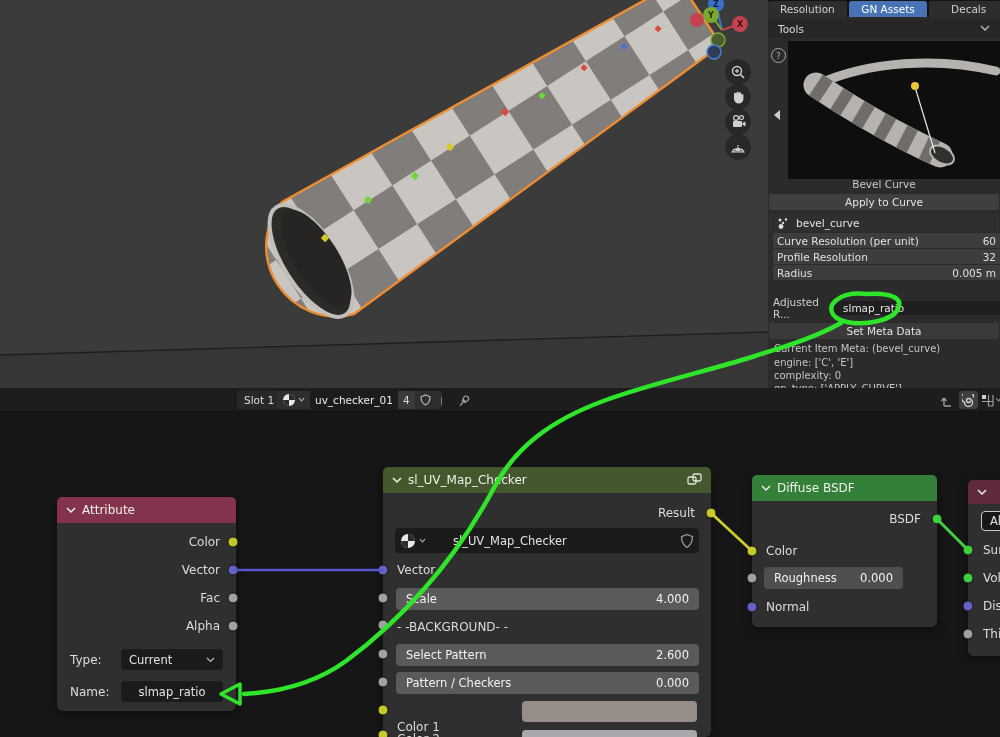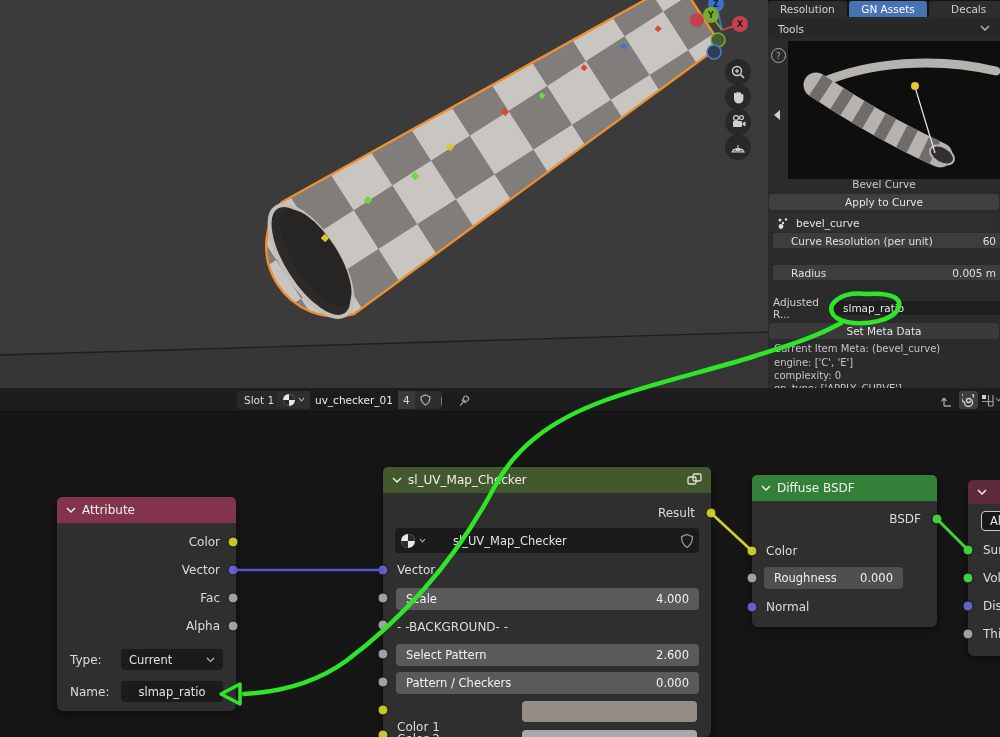--- a/index.html
+++ b/index.html
@@ -17,21 +17,21 @@
   .props{left:768px;top:0;width:232px;height:388px;background:#2b2b2b;overflow:hidden;font-size:10.5px;color:#d6d6d6;}
   .tabbar{position:absolute;left:0;top:0;width:240px;height:17px;background:#141414;display:flex;gap:2px;padding-top:1px;box-sizing:border-box;}
   .tab{flex:1;display:flex;align-items:center;justify-content:center;background:#2d2d2d;color:#cfcfcf;font-size:10.5px;border-radius:3px 3px 0 0;}
   .tab.active{background:var(--accent-blue);color:#fff;}
   .toolsrow{position:absolute;left:0;top:19px;width:232px;height:19px;background:#272727;display:flex;align-items:center;color:#d8d8d8;padding:0 10px;box-sizing:border-box;justify-content:space-between;}
   .previewstrip{position:absolute;left:0;top:41px;width:20px;height:138px;background:#2b2b2b;}
   .preview{position:absolute;left:20px;top:41px;width:212px;height:138px;background:#0e0e0e;}
   .caption{position:absolute;left:0;top:178px;width:232px;height:14px;text-align:center;color:#c9c9c9;}
   .bigbtn{position:absolute;left:1px;width:230px;height:16px;background:#3f3f3f;border-radius:3px;display:flex;align-items:center;justify-content:center;color:#e4e4e4;}
   .subhead{position:absolute;left:1px;top:214px;width:230px;height:18px;background:#2f2f2f;border-radius:3px 3px 0 0;display:flex;align-items:center;gap:6px;padding:0 8px;box-sizing:border-box;color:#e2e2e2;}
-  .vrow{position:absolute;left:5px;width:227px;height:15px;background:#3d3d3d;display:flex;align-items:center;justify-content:space-between;color:#e0e0e0;padding:0 4px 0 18px;box-sizing:border-box;}
+  .vrow{position:absolute;left:5px;width:227px;height:15px;background:#3d3d3d;display:flex;align-items:center;justify-content:space-between;color:#e0e0e0;padding:0 4px 0 4px;box-sizing:border-box;}
   .frow{position:absolute;left:5px;width:227px;height:14px;display:flex;align-items:center;color:#cfcfcf;}
   .frow .dark{background:#1e1e1e;border-radius:2px;height:14px;flex:1;display:flex;align-items:center;padding-left:12px;color:#e6e6e6;}
   .metaline{position:absolute;left:6px;width:226px;height:13px;color:#c4c4c4;font-size:10px;white-space:nowrap;}
 
   
   .nbar{left:0;top:388px;width:1000px;height:24px;background:#1d1d1d;border-bottom:1px solid #101010;box-sizing:border-box;}
   .ctrl{position:absolute;top:3px;height:18px;display:flex;align-items:center;border-radius:3px;font-size:10.5px;color:#dcdcdc;box-sizing:border-box;}
   .seg{height:18px;display:flex;align-items:center;padding:0 5px;box-sizing:border-box;}
 
   
@@ -161,20 +161,24 @@
           <circle cx="9" cy="2.5" r="1.2" fill="#ddd"></circle>
           <circle cx="6" cy="6" r="1.2" fill="#ddd"></circle>
           <circle cx="4" cy="9.5" r="2.4" fill="#ddd"></circle>
         </svg>
       <span>bevel_curve</span>
     </div>
     <div class="vrow" style="top:233px;">
       <span>Curve Resolution (per unit)</span>
       <span>60</span>
     </div>
+    <div class="vrow" style="top:249px;">
+      <span>Profile Resolution</span>
+      <span>32</span>
+    </div>
     <div class="vrow" style="top:265px;">
       <span>Radius</span>
       <span>0.005 m</span>
     </div>
     <div class="frow" style="top:301px;">
       <span style="width:58px;">Adjusted R...</span>
       <span class="dark">slmap_ratio</span>
     </div>
     <div class="bigbtn" style="top:323px;background:#3a3a3a;">Set Meta Data</div>
     <div class="metaline" style="top:343px;">Current Item Meta: (bevel_curve)</div>

